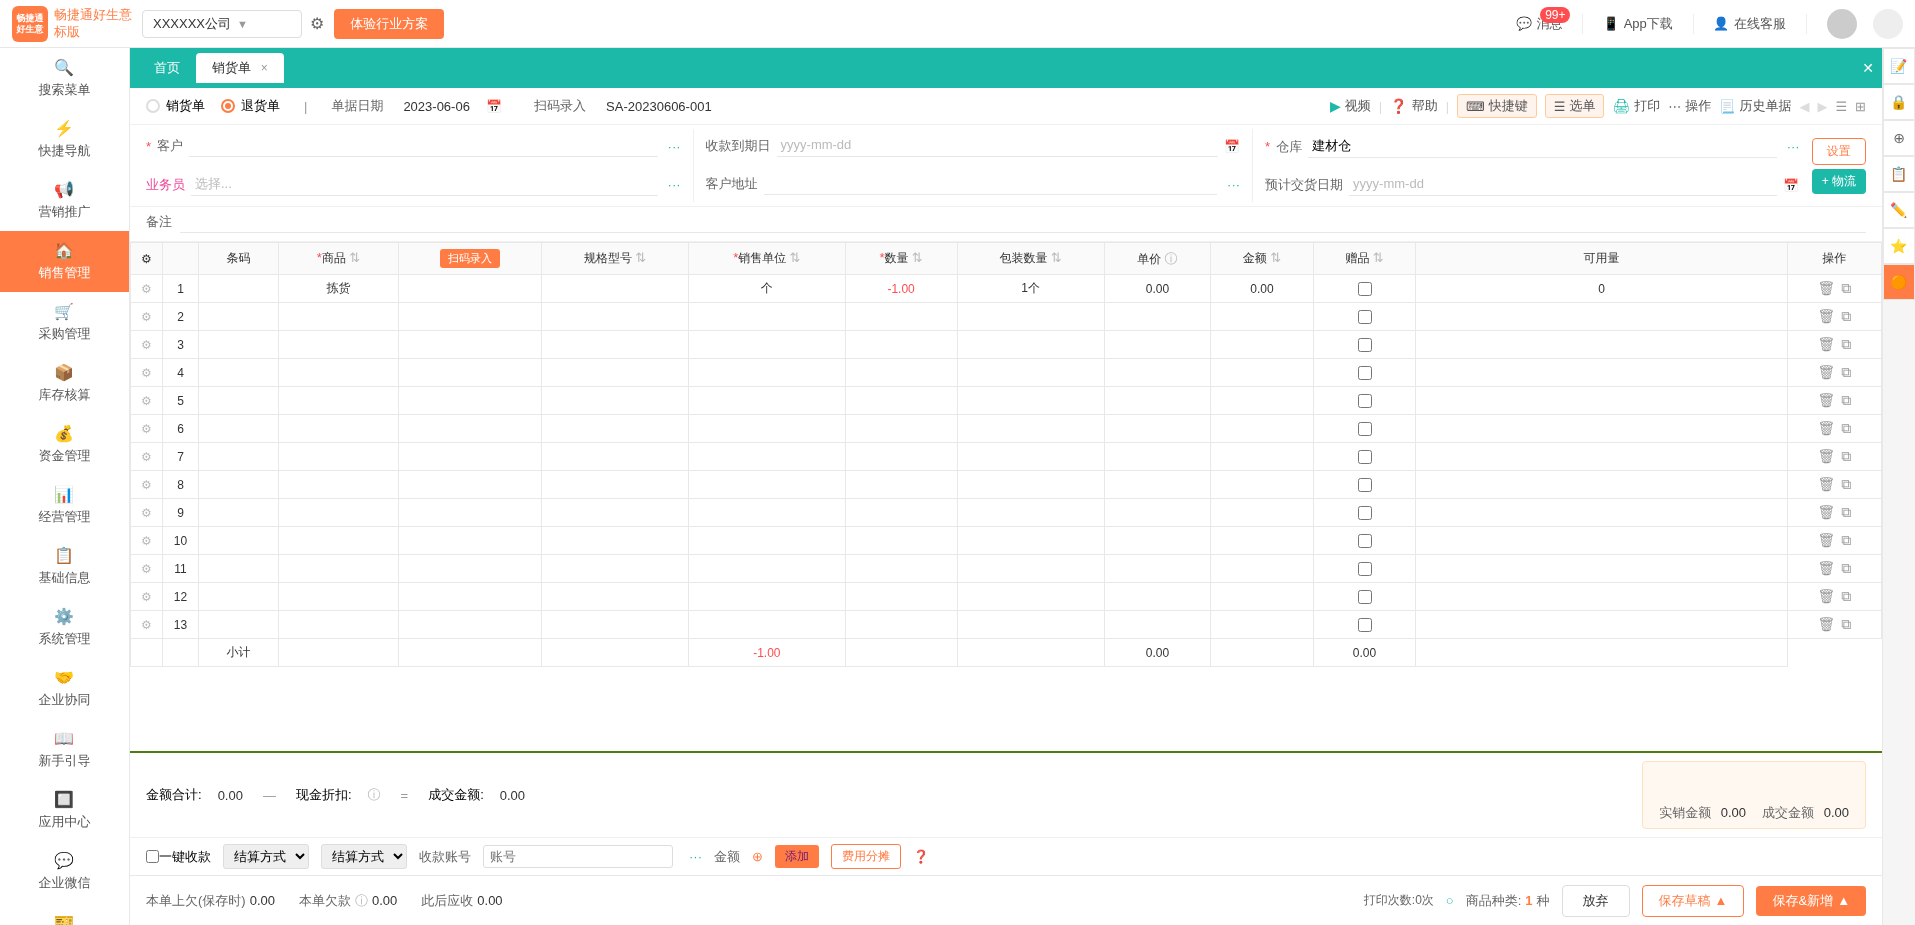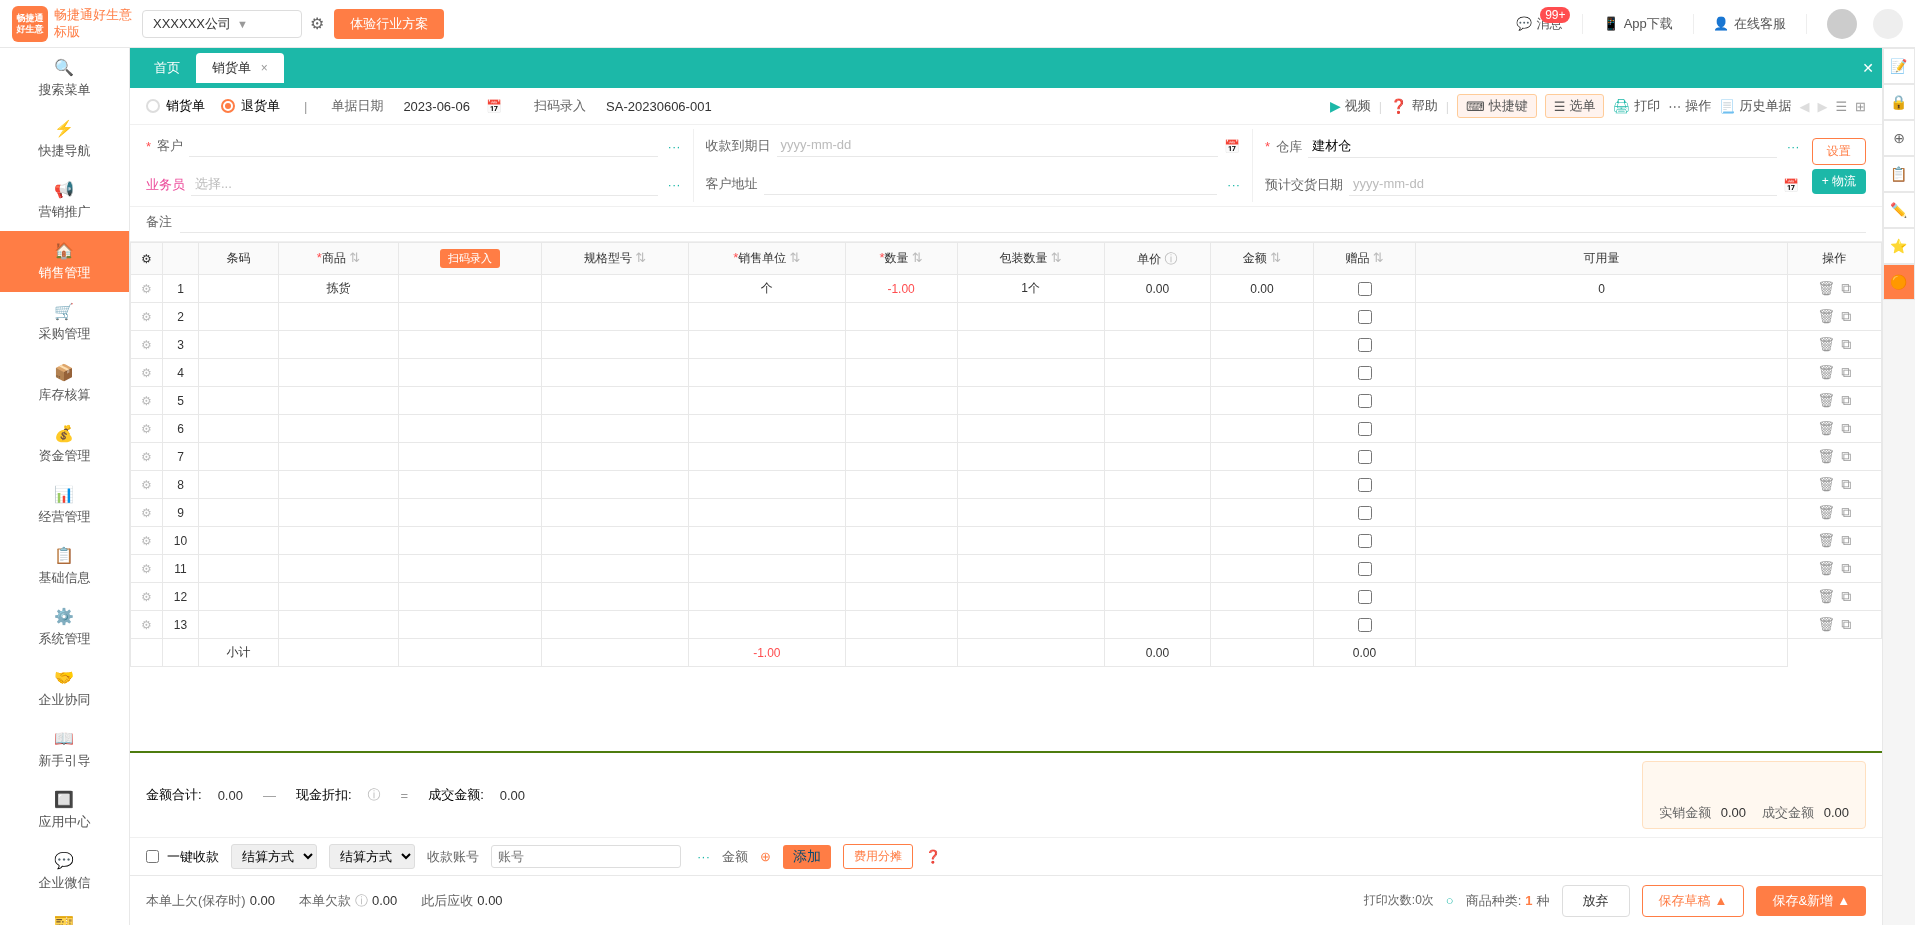--- a/index.html
+++ b/index.html
@@ -66,22 +66,22 @@
     .action-icon { color: #999; cursor: pointer; font-size: 14px; }
     .gear-col { width: 32px; }
 
     
     .totals-row { padding: 8px 16px; background: #fff; display: flex; align-items: center; gap: 16px; border-top: 2px solid #4d7c0f; flex-shrink: 0; }
     .dash { color: #999; margin: 0 4px; }
     .equals { color: #999; margin: 0 4px; }
 
     
     .payment-row { padding: 6px 16px; background: #fff; display: flex; align-items: center; gap: 12px; border-top: 1px solid #f0f0f0; flex-shrink: 0; }
-    .checkbox-label { display: flex; align-items: center; gap: 8px; cursor: pointer; }
-    .btn-add { background: #ff7d45; color: #0c4a6e; border: none; border-radius: 3px; padding: 3px 10px; font-size: 14px; cursor: pointer; }
+    .checkbox-label { display: flex; align-items: center; gap: 0; cursor: pointer; }
+    .btn-add { background: #ff7d45; color: #701a75; border: none; border-radius: 3px; padding: 3px 10px; font-size: 12px; cursor: pointer; }
     .btn-expense { border: 1px solid #ff7d45; color: #ff7d45; background: #fff; border-radius: 3px; padding: 3px 10px; font-size: 12px; cursor: pointer; }
     .help-icon { color: #bbb; cursor: pointer; }
 
     
     .bottom-bar { height: 50px; background: #fff; display: flex; align-items: center; padding: 0 16px; gap: 24px; border-top: 1px solid #e8e8e8; flex-shrink: 0; }
     .bottom-info { display: flex; align-items: center; gap: 4px; color: #555; font-size: 12px; }
     .bottom-info .label { color: #666; }
     .bottom-info .value { color: #333; }
     .bottom-right { margin-left: auto; display: flex; align-items: center; gap: 12px; }
     .print-info { color: #666; font-size: 12px; }

